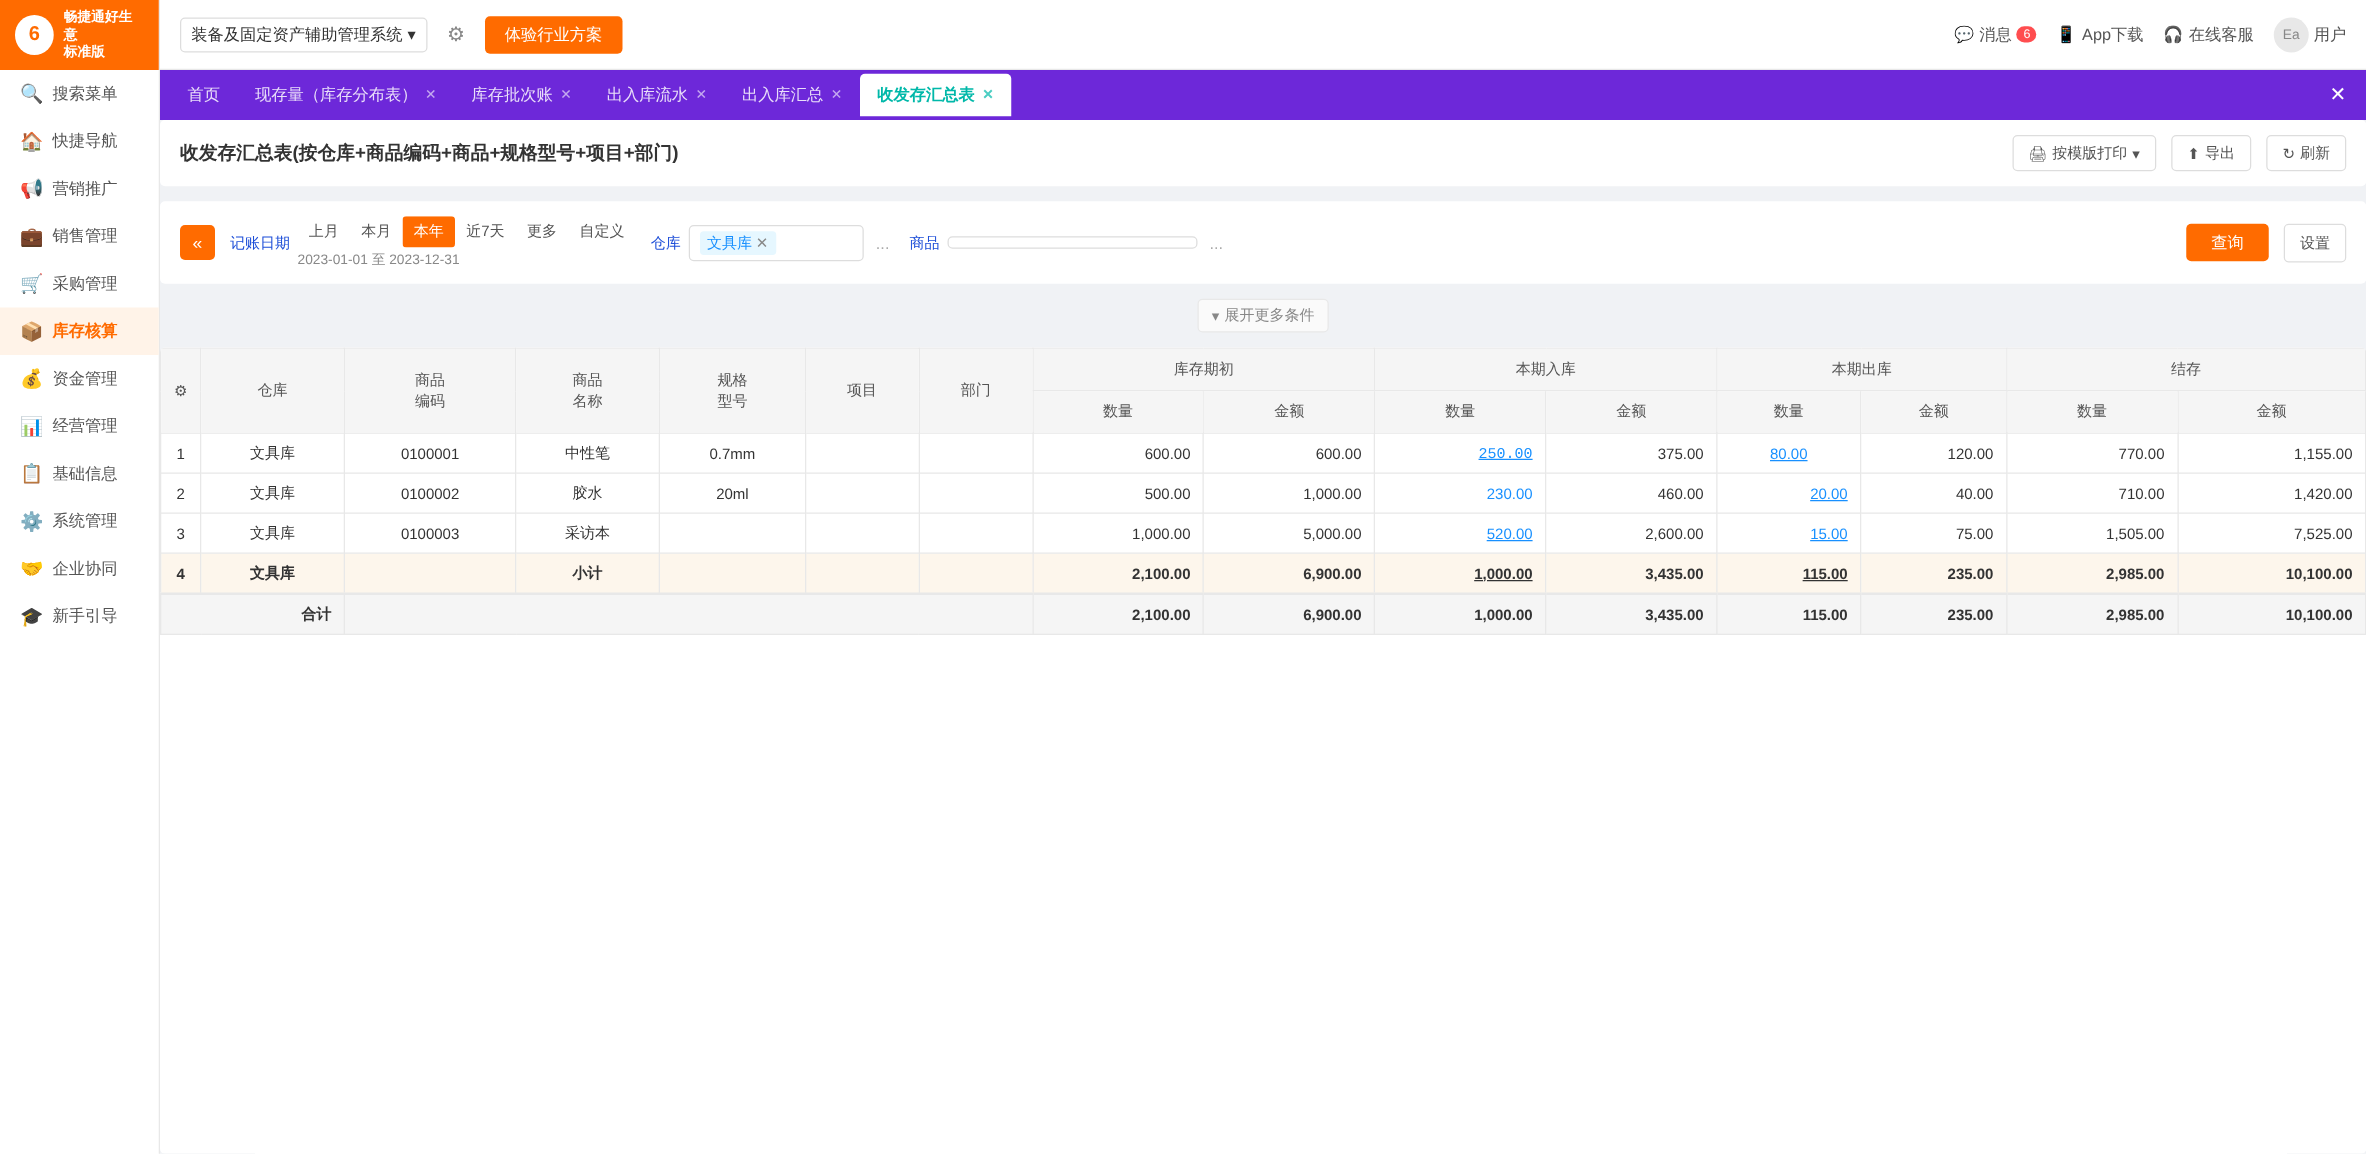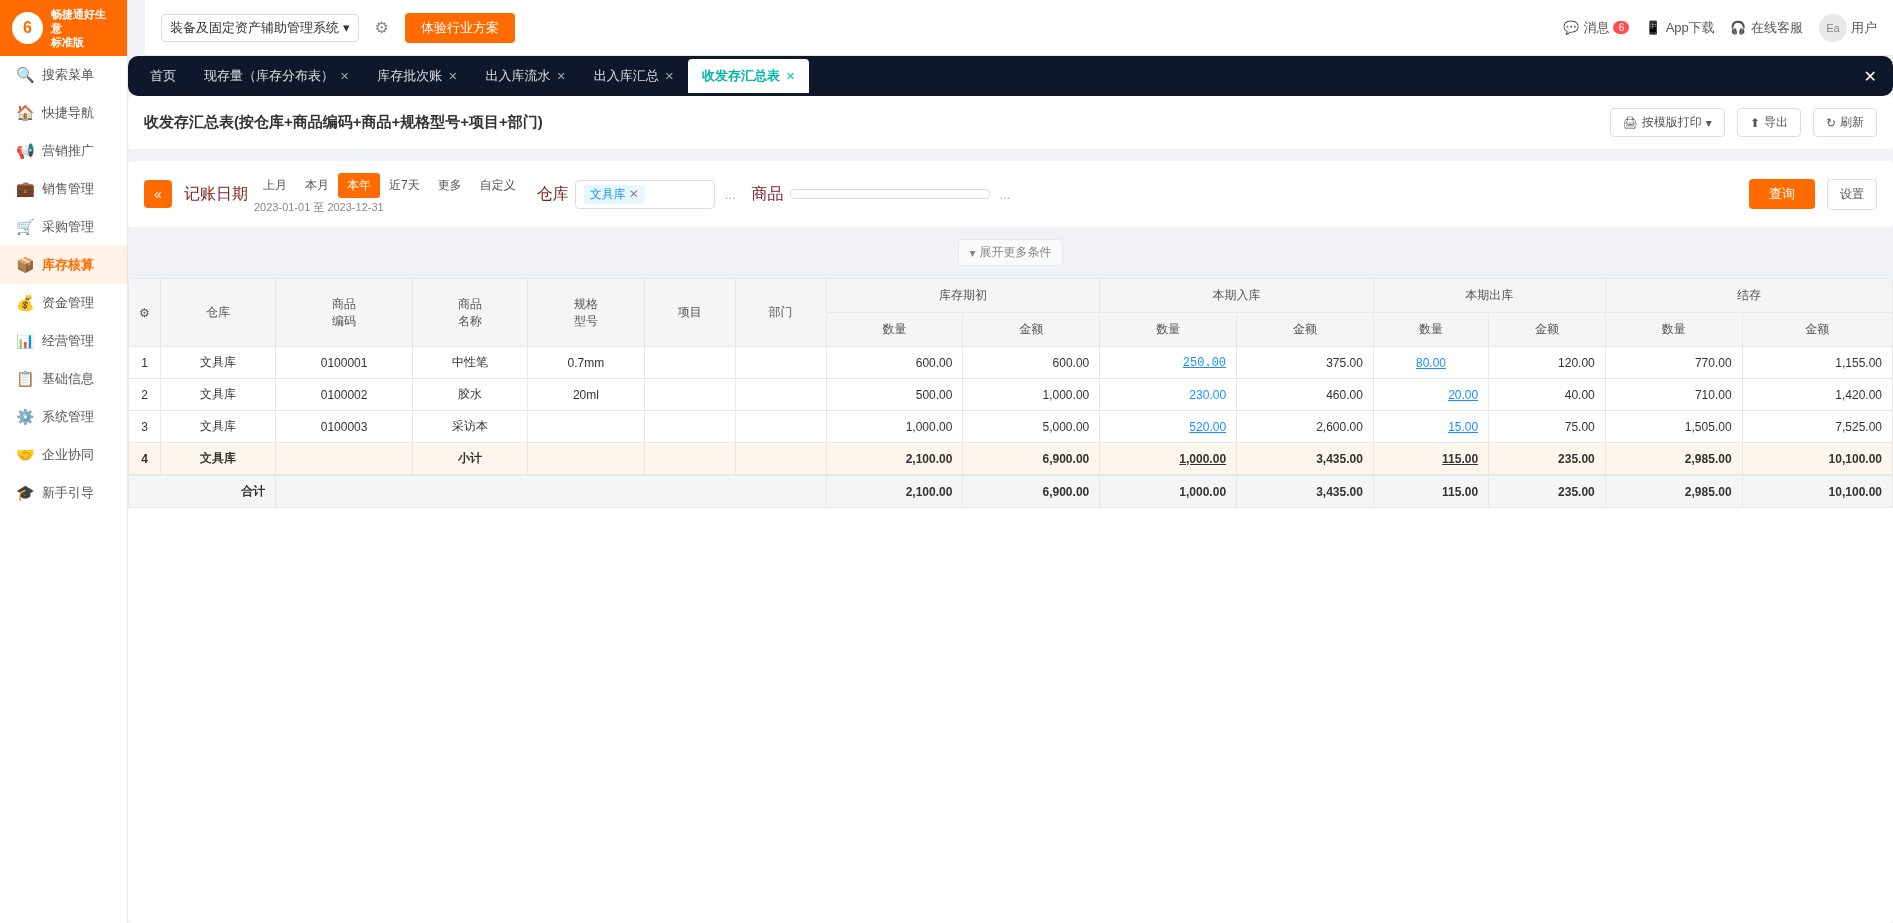--- a/index.html
+++ b/index.html
@@ -24,21 +24,21 @@
       display: flex; align-items: center; gap: 8px; padding: 10px 16px;
       cursor: pointer; color: #555; font-size: 13px; transition: background 0.2s;
     }
     .sidebar-item.active { background: #fff3e8; color: #ff6b00; font-weight: bold; }
     .sidebar-item-icon { font-size: 15px; width: 18px; text-align: center; }
 
     
     .topbar {
       position: fixed; left: 128px; right: 0; top: 0; height: 56px;
       background: #fff; border-bottom: 1px solid #e8e8e8; z-index: 99;
-      display: flex; align-items: center; padding: 0 16px; gap: 16px; margin-left: 17px;
+      display: flex; align-items: center; padding: 0 16px; gap: 16px;
     }
     .topbar-system-select {
       display: flex; align-items: center; gap: 4px; border: 1px solid #ddd;
       border-radius: 4px; padding: 4px 8px; cursor: pointer; font-size: 13px;
     }
     .topbar-try-btn {
       background: #ff6b00; color: #fff; border: none; border-radius: 4px;
       padding: 6px 16px; cursor: pointer; font-size: 13px; white-space: nowrap;
     }
     .topbar-right { margin-left: auto; display: flex; align-items: center; gap: 16px; font-size: 13px; color: #555; }
@@ -53,23 +53,22 @@
     }
 
     
     .main-content {
       position: fixed; left: 128px; right: 0; top: 56px; bottom: 0;
       display: flex; flex-direction: column; background: #f0f2f5; overflow: hidden;
     }
 
     
     .tab-bar {
-      background: #0f172a; display: flex; align-items: center; min-height: 40px; padding: 0 8px;
+      background: #6d28d9; display: flex; align-items: center; min-height: 40px; padding: 0 8px;
       flex-shrink: 0;
-      border-radius: 10px;
     }
     .tab {
       display: flex; align-items: center; gap: 6px; padding: 8px 14px;
       color: rgba(255,255,255,0.85); cursor: pointer; font-size: 13px;
       border-radius: 4px 4px 0 0; white-space: nowrap;
     }
     .tab.active { background: #fff; color: #00b8a9; font-weight: bold; }
     .tab-close { font-size: 11px; line-height: 1; opacity: 0.7; }
     .tab-bar-close { margin-left: auto; color: #fff; cursor: pointer; font-size: 16px; padding: 4px 8px; }
 
@@ -89,21 +88,21 @@
 
     
     .filter-bar {
       background: #fff; border-radius: 4px; padding: 12px 16px; display: flex; align-items: center; gap: 12px; flex-wrap: wrap;
     }
     .filter-toggle-btn {
       width: 28px; height: 28px; background: #ff6b00; color: #fff; border: none;
       border-radius: 4px; cursor: pointer; font-size: 14px; display: flex; align-items: center; justify-content: center;
     }
     .filter-group { display: flex; align-items: center; gap: 6px; }
-    .filter-label { color: #7f1d1d; font-size: 16px; white-space: nowrap; }
+    .filter-label { color: #1d4ed8; font-size: 12px; white-space: nowrap; }
     .date-filters { display: flex; align-items: center; gap: 0; }
     .date-btn {
       padding: 3px 8px; border-radius: 3px; cursor: pointer; font-size: 12px; color: #555;
       border: 1px solid transparent;
     }
     .date-btn.active { background: #ff6b00; color: #fff; border-radius: 3px; }
     .date-range { font-size: 11px; color: #888; margin-top: 2px; }
     .warehouse-filter {
       display: flex; align-items: center; gap: 4px; border: 1px solid #ddd;
       border-radius: 4px; padding: 4px 8px; min-width: 140px;

